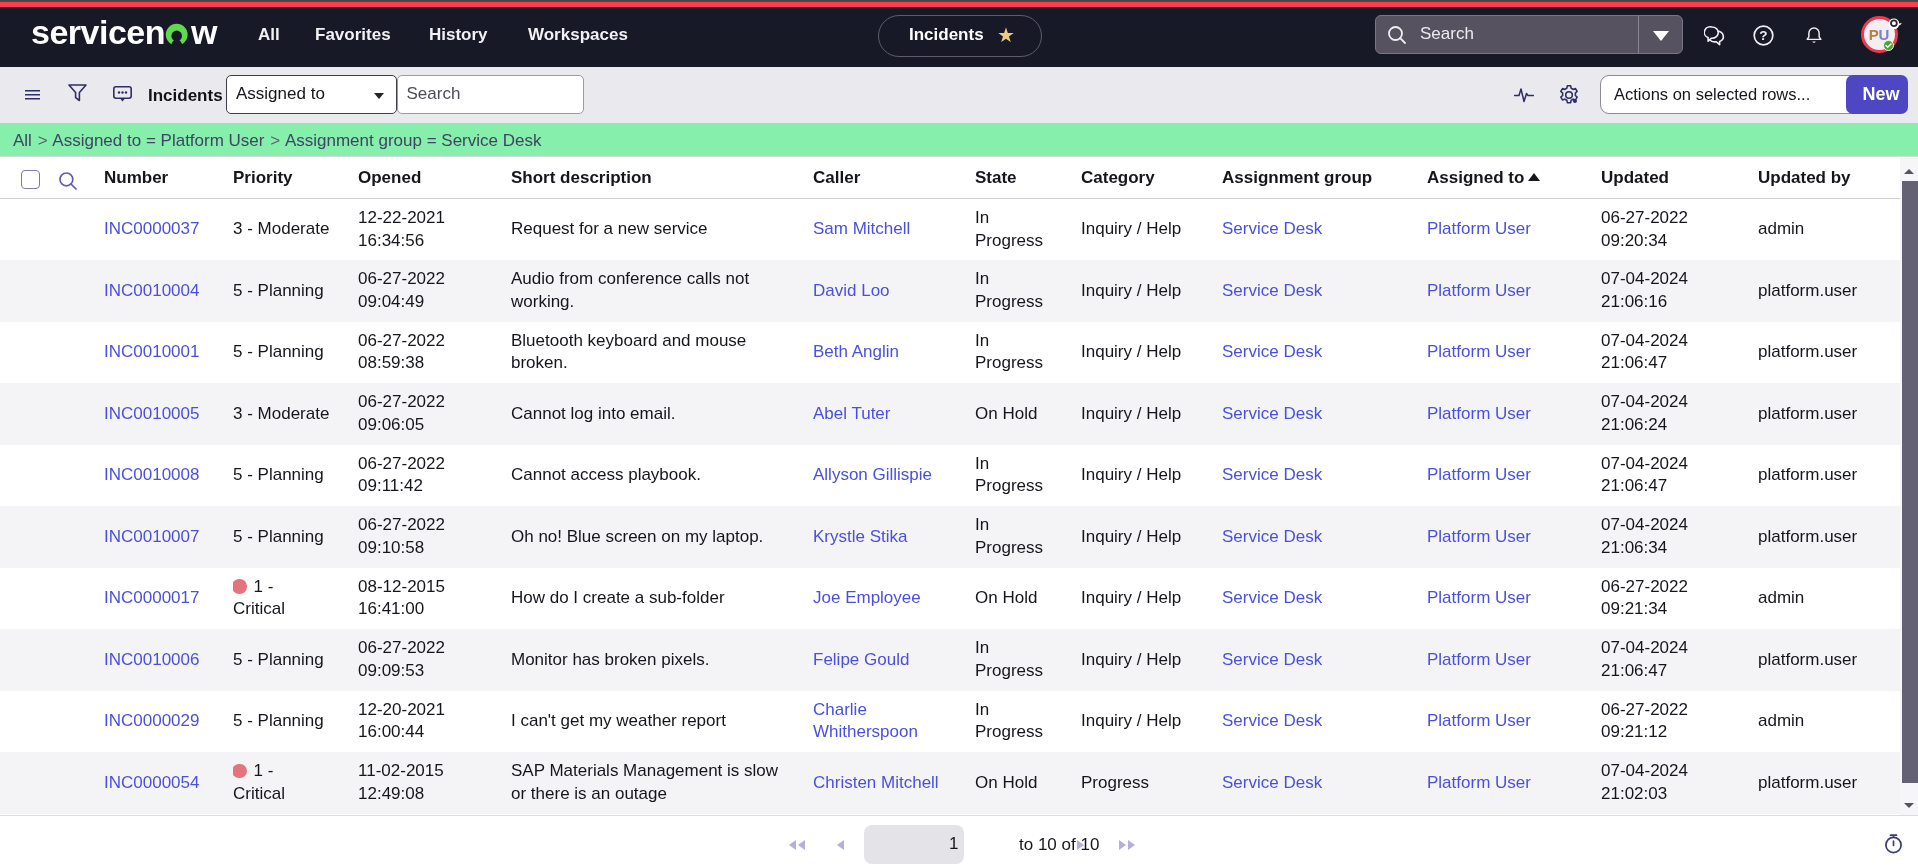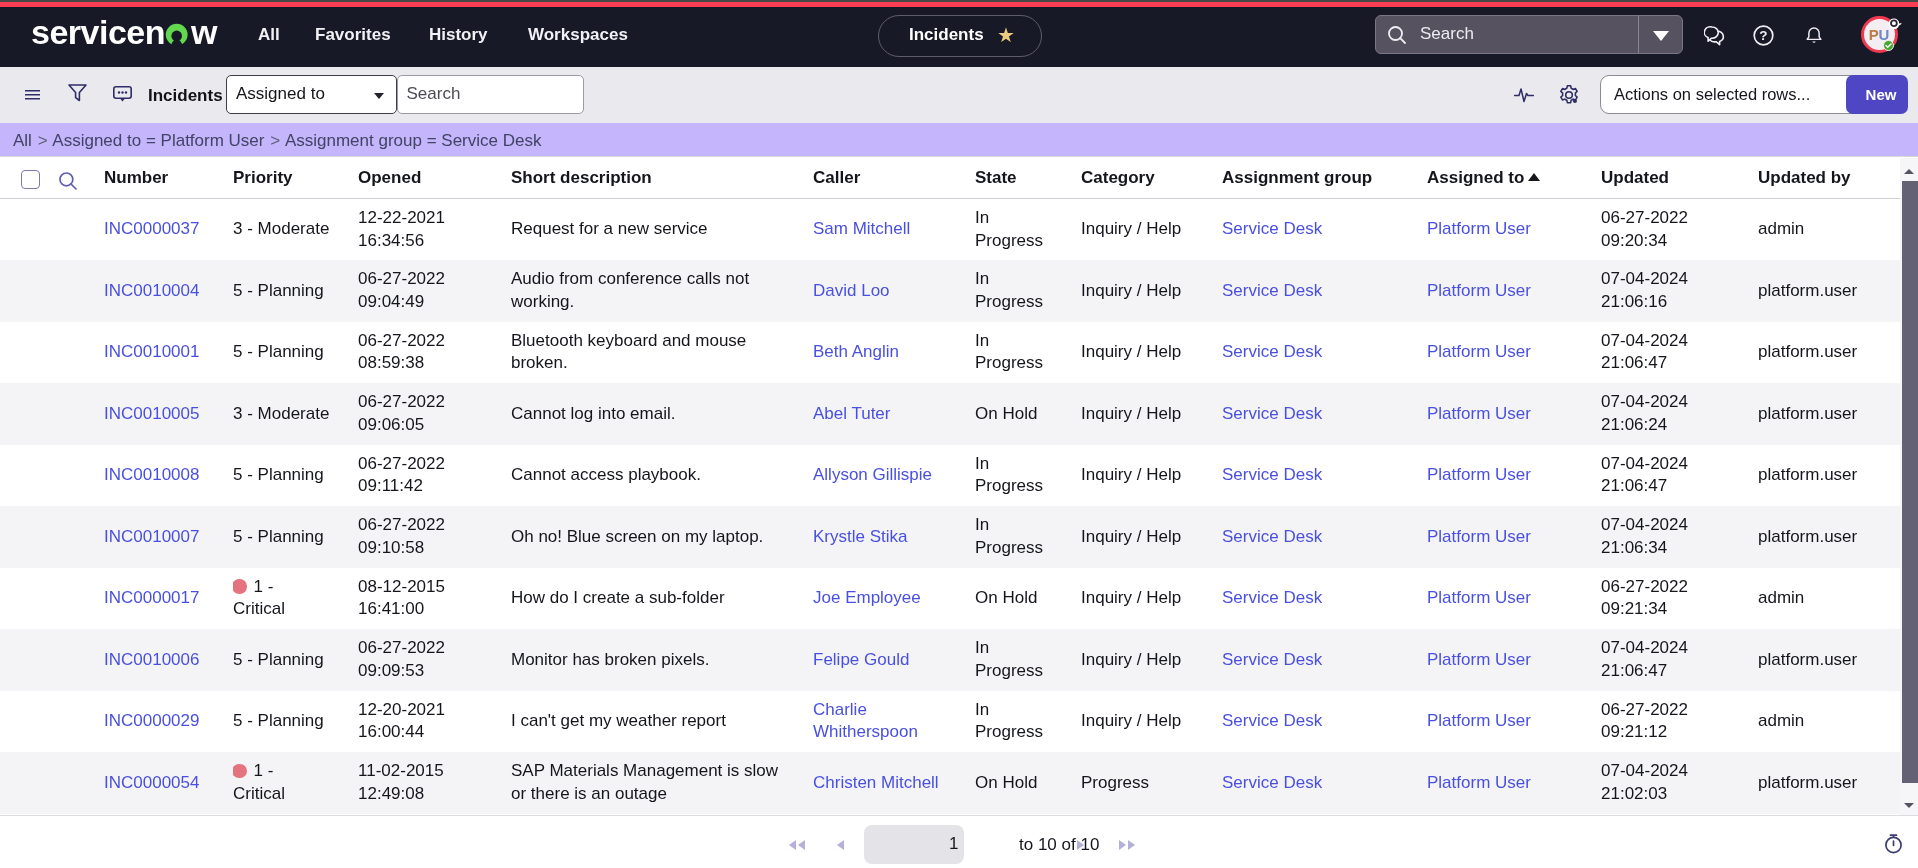--- a/index.html
+++ b/index.html
@@ -31,24 +31,24 @@
 
 #toolbar { position:absolute; left:0; top:67px; width:1918px; height:55.5px; background:#e9e9ee; }
 #tb-title { position:absolute; left:148px; top:19px; font-size:17px; font-weight:700; color:#121219; }
 #tb-select { position:absolute; left:226px; top:8px; width:171px; height:39px; background:#fff; border:1.5px solid #3e3e4a; border-radius:5px; }
 #tb-select .t { position:absolute; left:9px; top:8px; font-size:17px; color:#15151a; }
 #tb-select .tri { position:absolute; right:12px; top:17px; width:0; height:0; border-left:5px solid transparent; border-right:5px solid transparent; border-top:6.2px solid #23232b; }
 #tb-search { position:absolute; left:396.5px; top:8px; width:187px; height:39px; background:#fff; border:1px solid #9b9ba7; border-radius:5px; }
 #tb-search .t { position:absolute; left:9px; top:8px; font-size:17px; color:#4c4c56; }
 #tb-actions { position:absolute; left:1600px; top:8px; width:292px; height:39px; background:#fff; border:1.5px solid #8b8a97; border-radius:9px; }
 #tb-actions .t { position:absolute; left:13px; top:9px; font-size:16.5px; color:#15161c; }
-#tb-new { position:absolute; left:1846px; top:8px; width:62px; height:39px; background:#4e46c2; border-radius:7px; color:#fff; font-size:15px; font-weight:700; text-align:center; line-height:39px;padding-left:8px; }
-
-
-#crumb { position:absolute; left:0; top:122.5px; width:1918px; height:34px; background:#c4b5fd; border-bottom:1px solid #d8d8dd; font-size:17px; color:#414463; }
+#tb-new { position:absolute; left:1846px; top:8px; width:62px; height:39px; background:#4e46c2; border-radius:7px; color:#fff; font-size:18px; font-weight:700; text-align:center; line-height:39px;padding-left:8px; }
+
+
+#crumb { position:absolute; left:0; top:122.5px; width:1918px; height:34px; background:#86efac; border-bottom:1px solid #d8d8dd; font-size:17px; color:#414463; }
 #crumb .in { position:absolute; left:13px; top:8px; }
 #crumb .sep { color:#5c5f70; padding:0 1px; }
 
 
 #grid { position:absolute; left:0; top:157.5px; width:1901px; }
 table { border-collapse:collapse; table-layout:fixed; width:1901px; font-size:17px; color:#15161c; }
 td, th { padding:0; vertical-align:middle; text-align:left; font-weight:400; line-height:22.5px; overflow:hidden; white-space:nowrap; }
 thead td { height:41px; font-weight:700; border-bottom:1px solid #cfcfd6; }
 tbody td { height:61.5px; }
 tbody tr.odd { background:#fff; }

